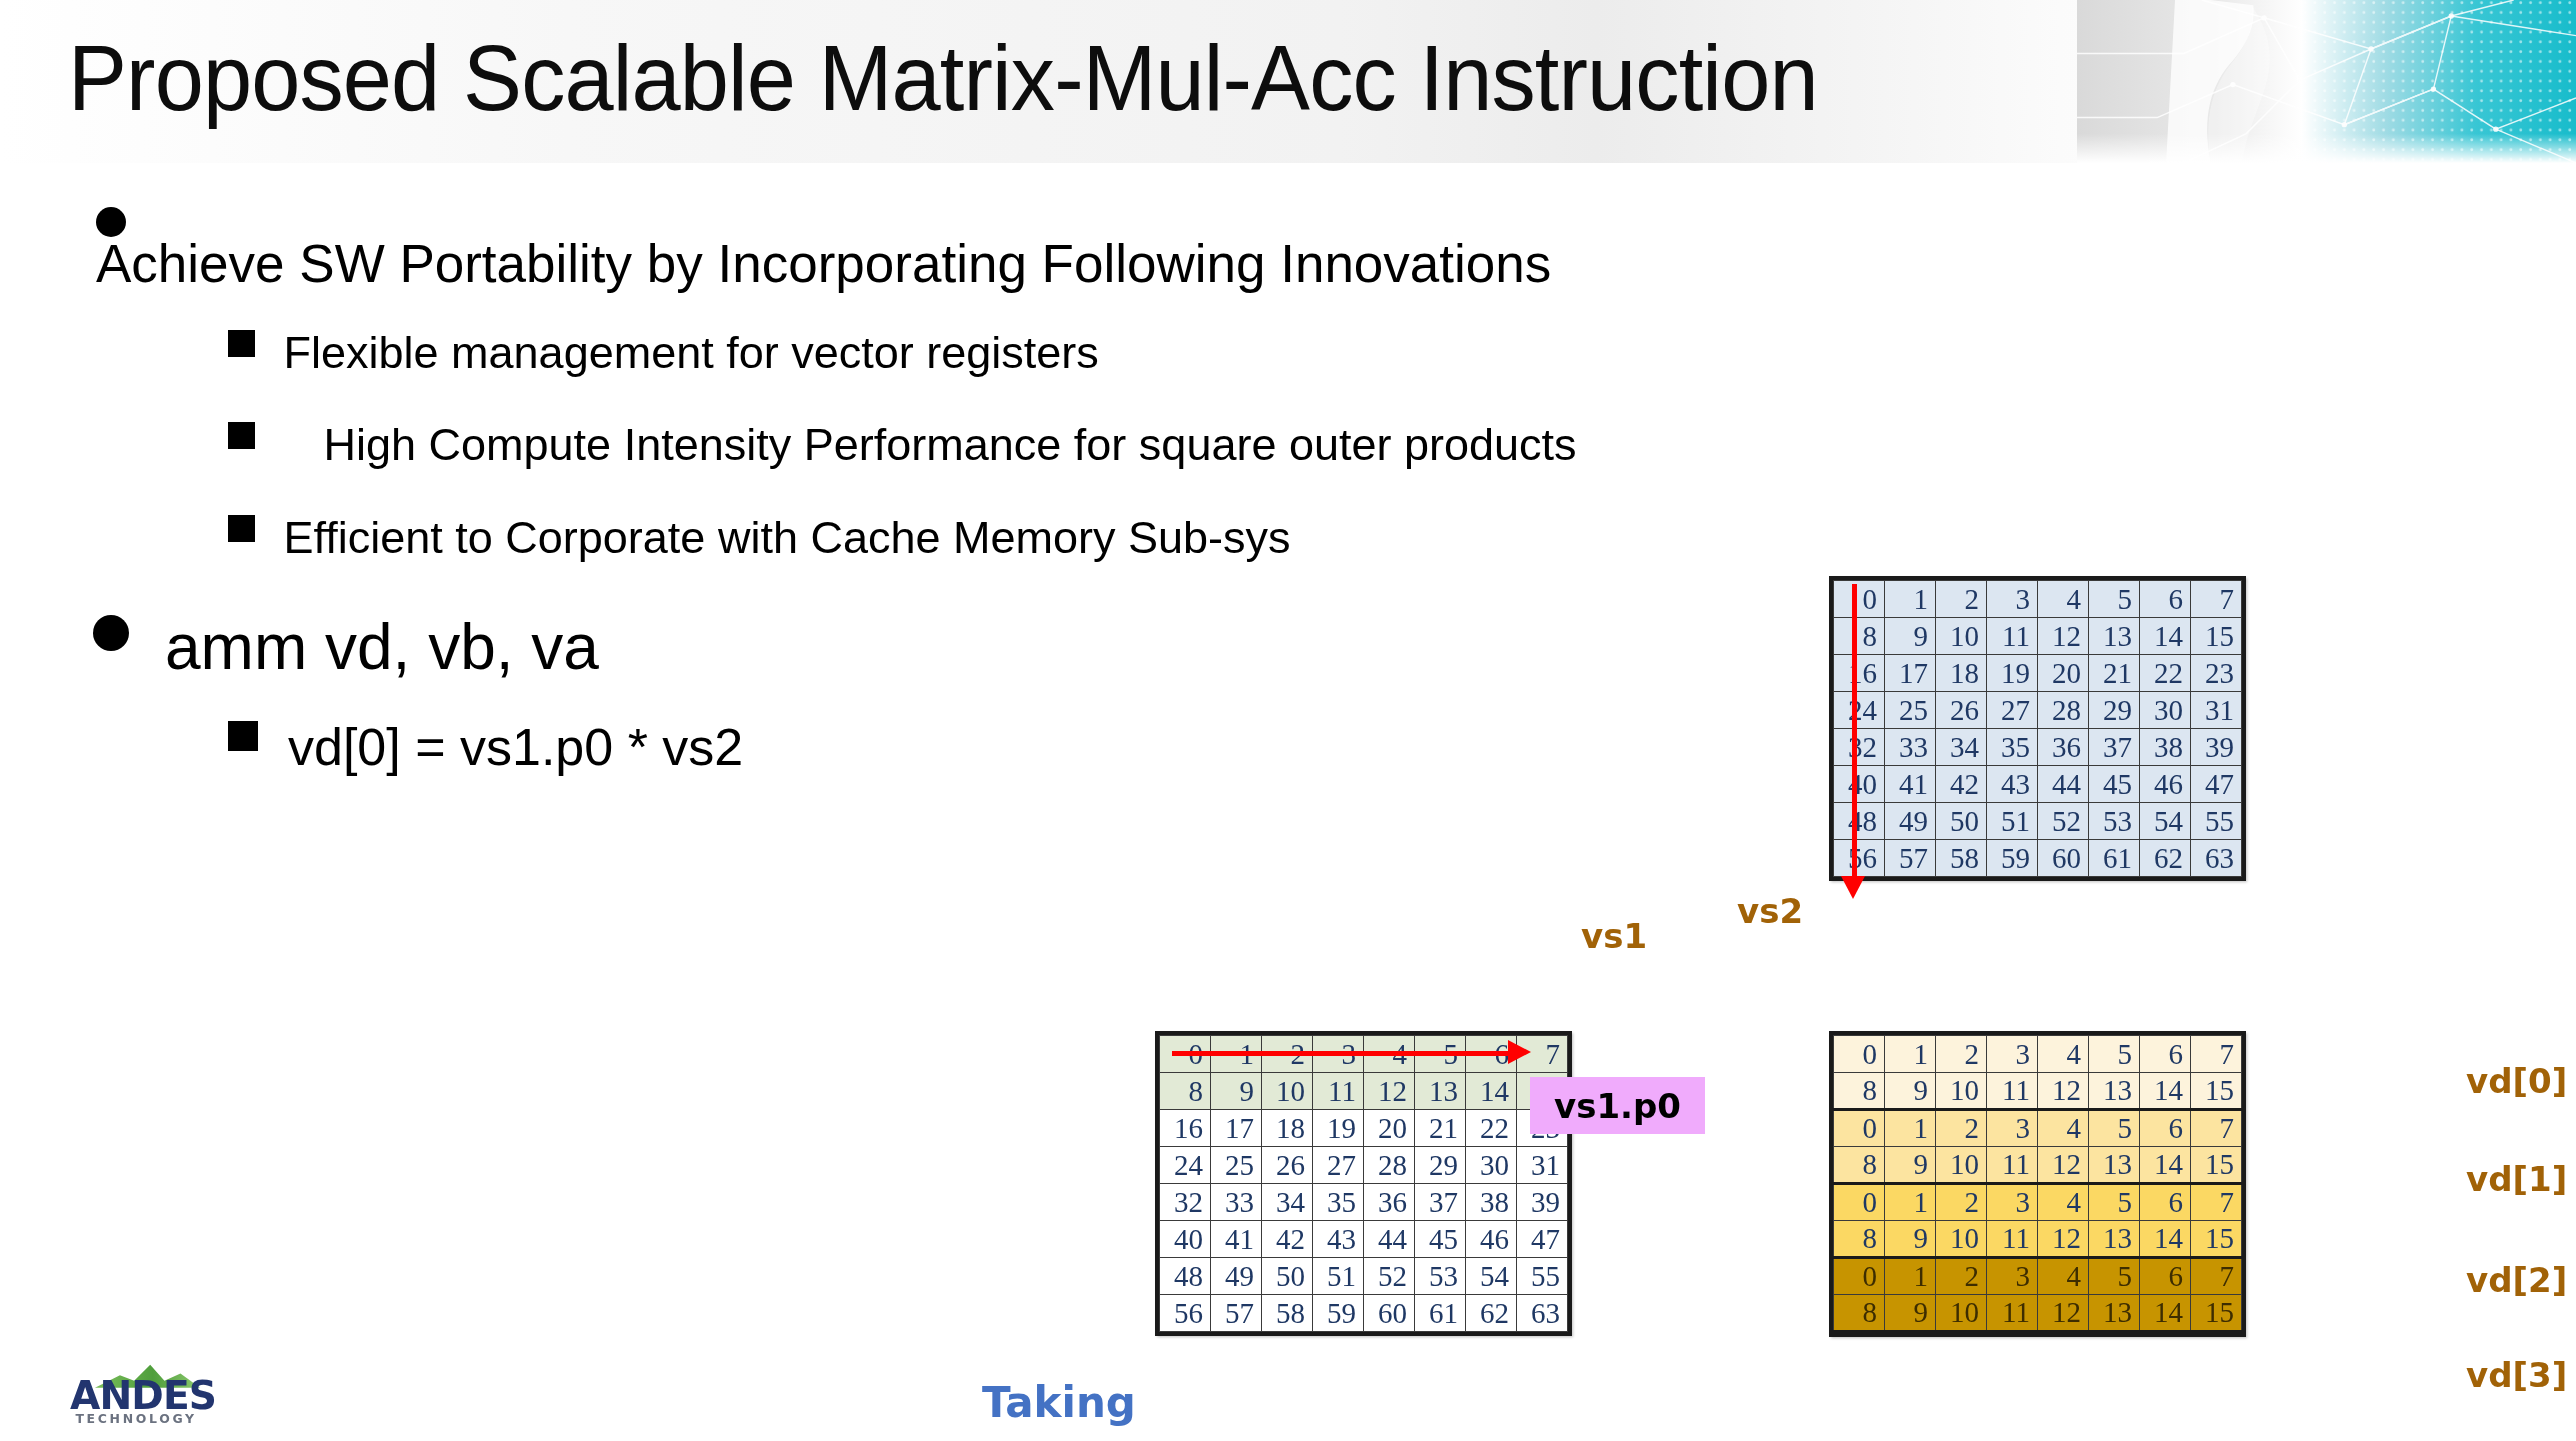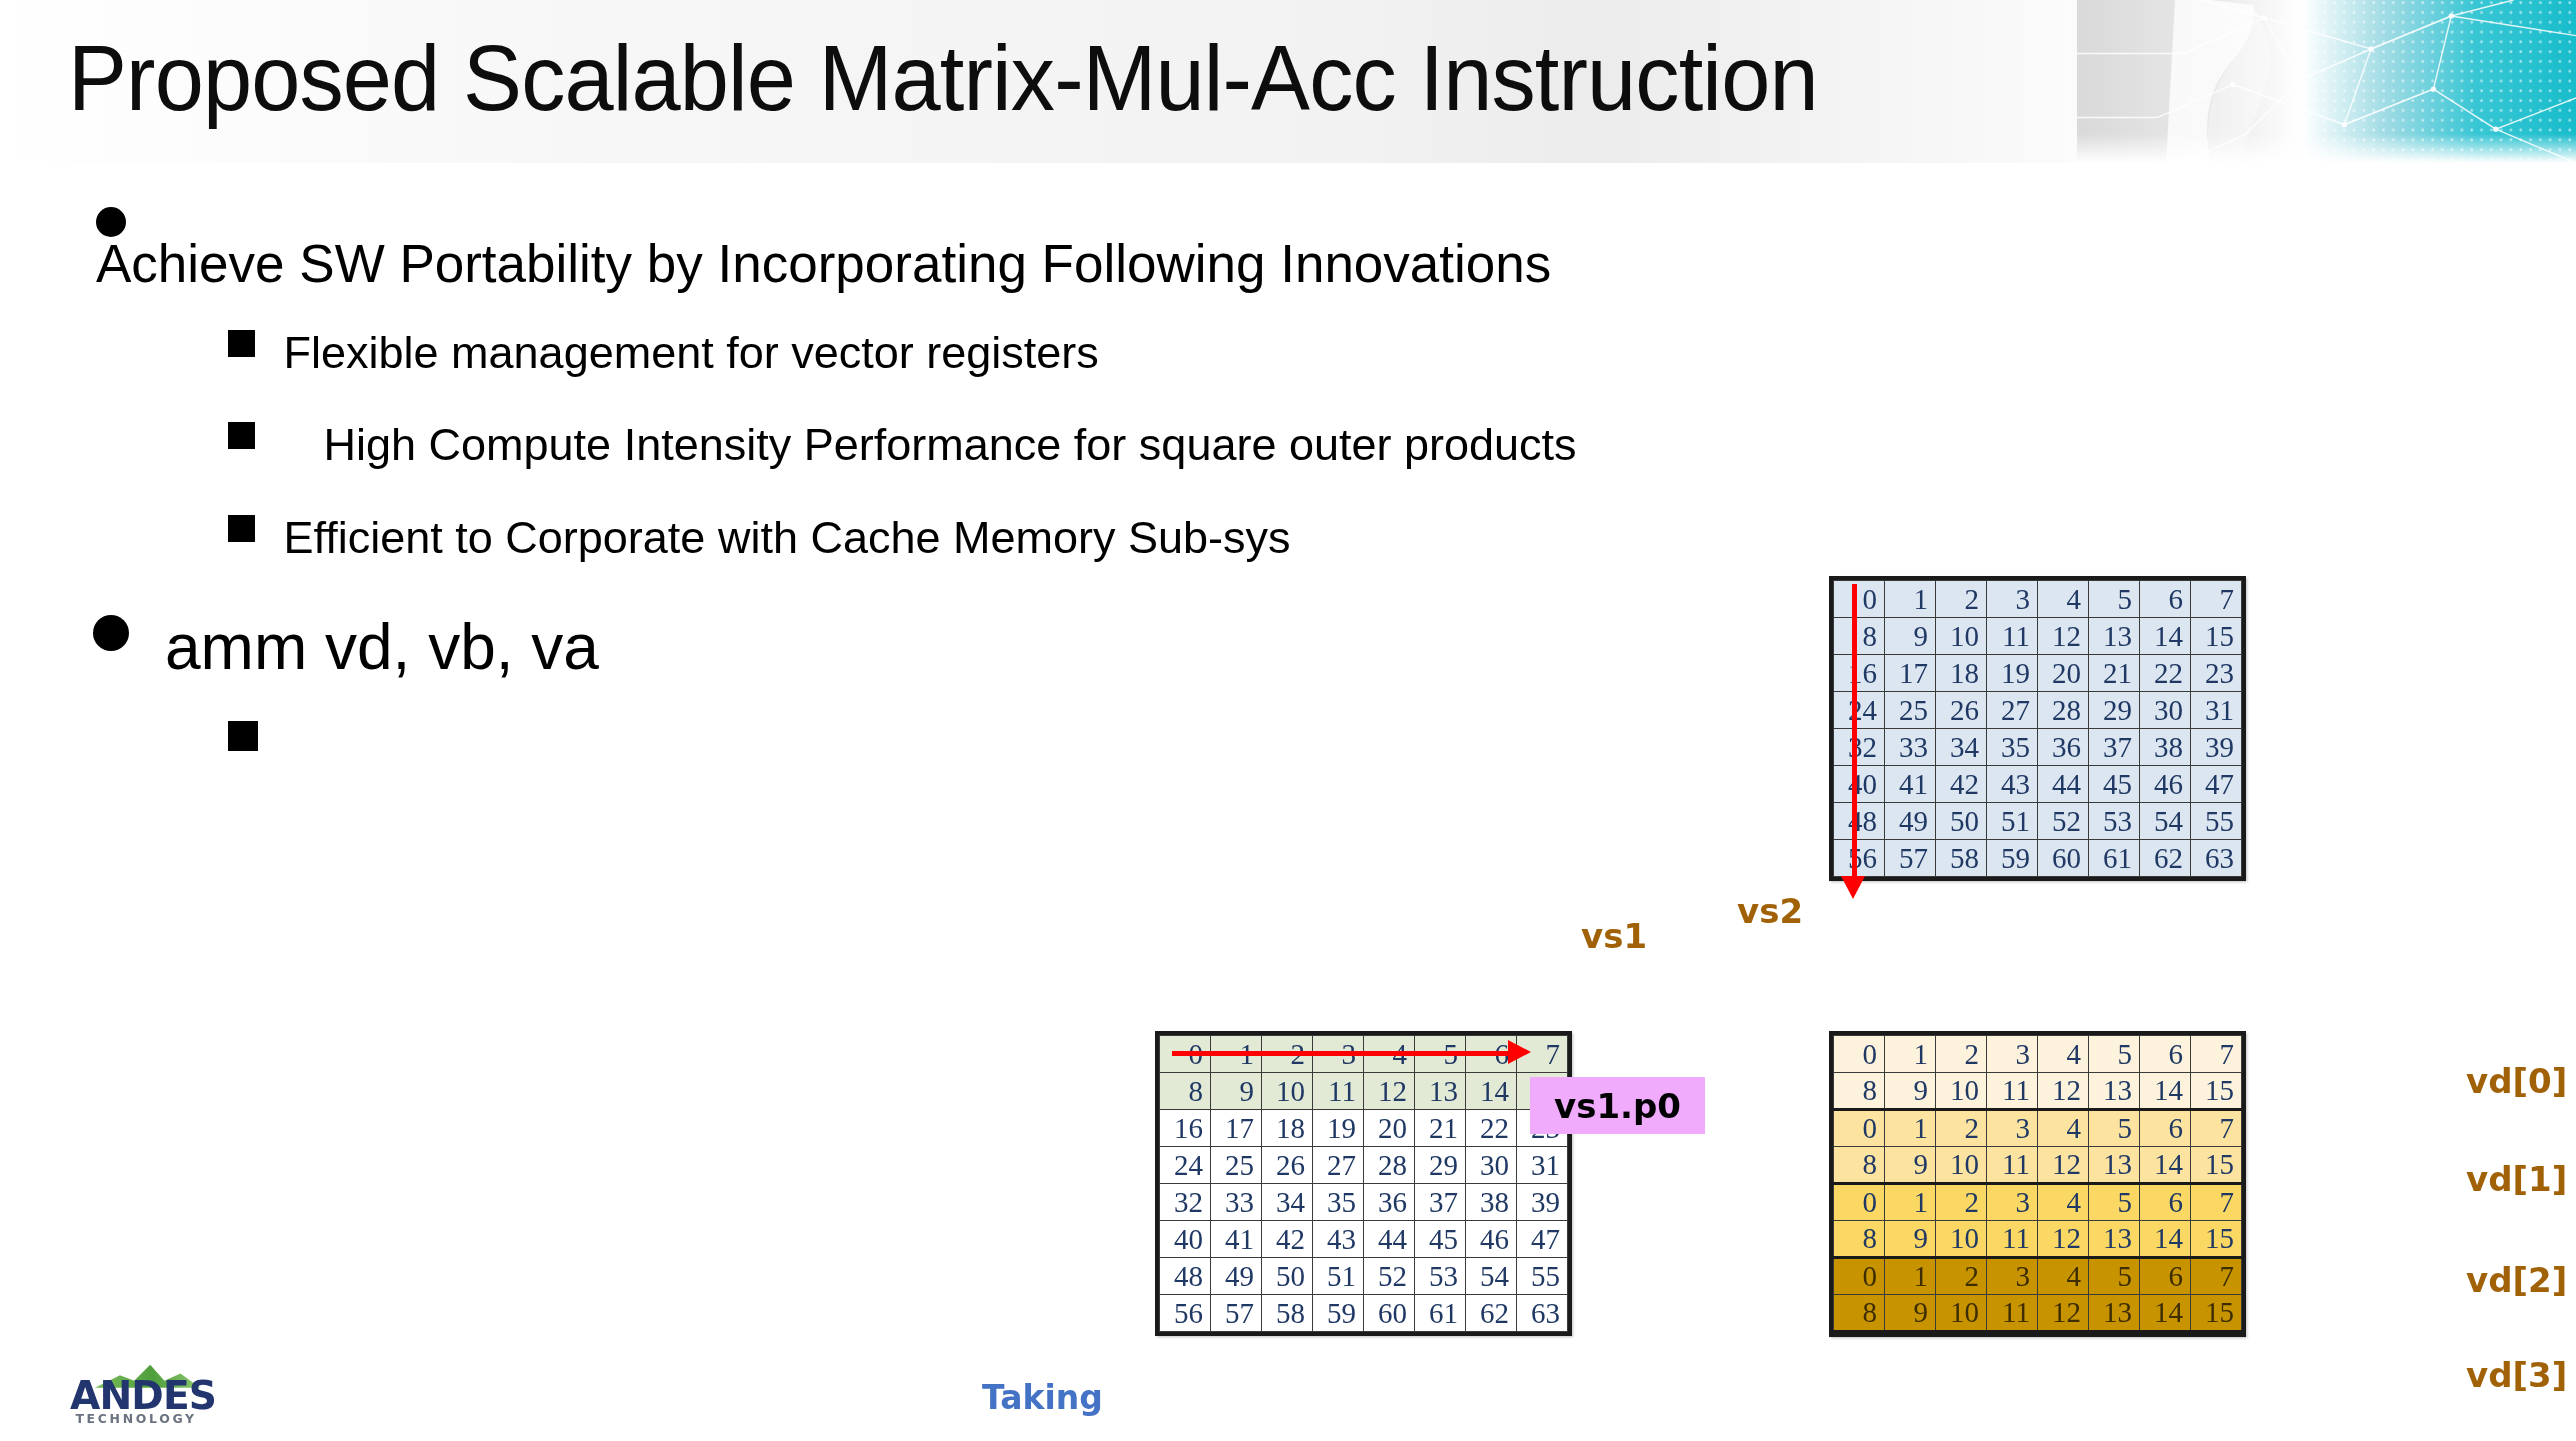--- a/index.html
+++ b/index.html
@@ -138,21 +138,21 @@
     left:1530px;top:1077px;width:175px;height:57px;
     display:flex;align-items:center;justify-content:center;
     font-family:"DejaVu Sans", sans-serif;
     font-weight:bold;font-size:34px;color:#000;
   }
 
   
   #taking-label{
     position:absolute;left:982px;top:1378px;
     font-family:"DejaVu Sans", sans-serif;
-    font-weight:bold;font-size:33px;color:#4472c4;
+    font-weight:bold;font-size:42px;color:#4472c4;
     white-space:nowrap;
   }
   #andes-logo{
     position:absolute;left:68px;top:1354px;width:192px;height:73px;
   }
 </style>
 </head>
 <body>
 
 <div id="header-band">
@@ -222,20 +222,21 @@
   <span class="sq"></span>
   <span class="txt">Efficient to Corporate with Cache Memory Sub-sys</span>
 </div>
 
 <div class="lvl1 big" style="left:93px;top:615px;">
   <span class="dot"></span>
   <span class="txt">amm vd, vb, va</span>
 </div>
 <div class="lvl2 big2" style="left:228px;top:721px;">
   <span class="sq"></span>
+  <span class="txt">vd[0] = vs1.p0 * vs2</span>
 </div>
 
 <div class="matrix" id="vs2-matrix">
   <table>
       <tbody id="vs2-body">
         <tr>
           <td>0</td>
           <td>1</td>
           <td>2</td>
           <td>3</td>

